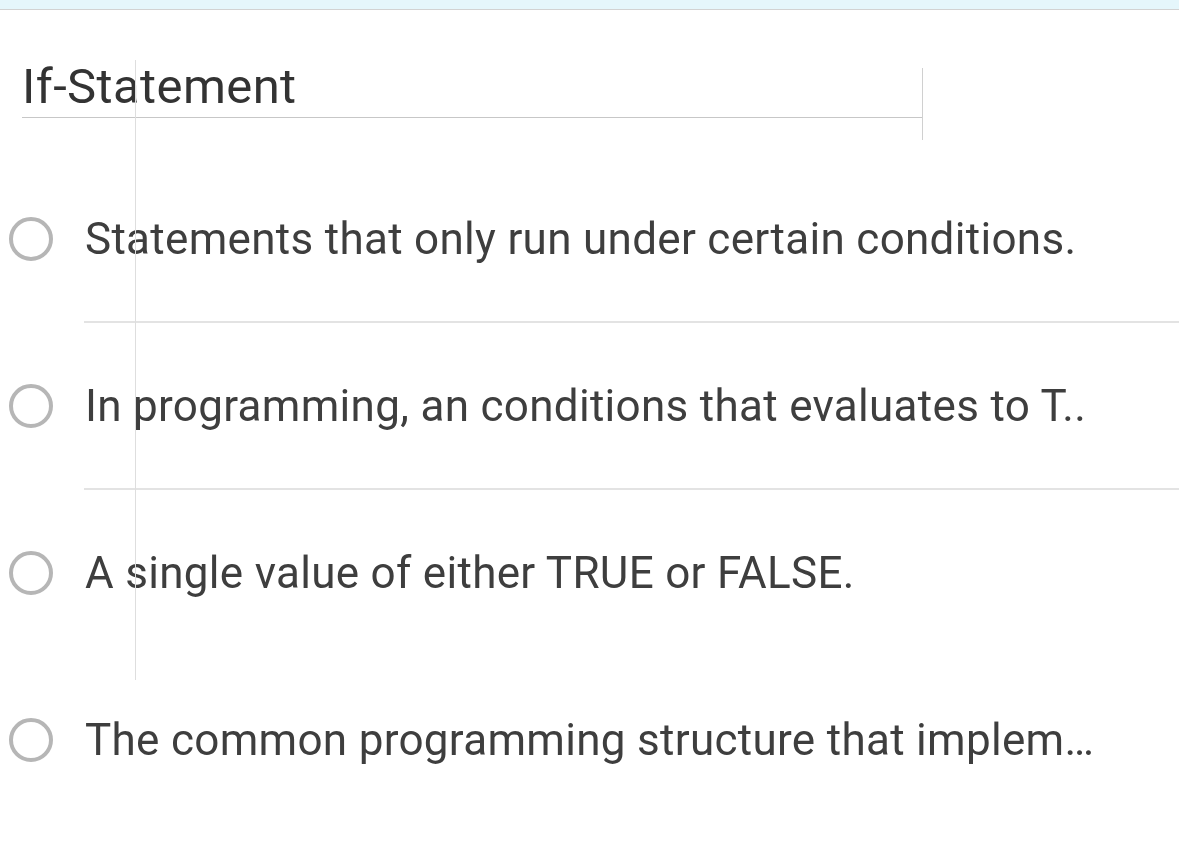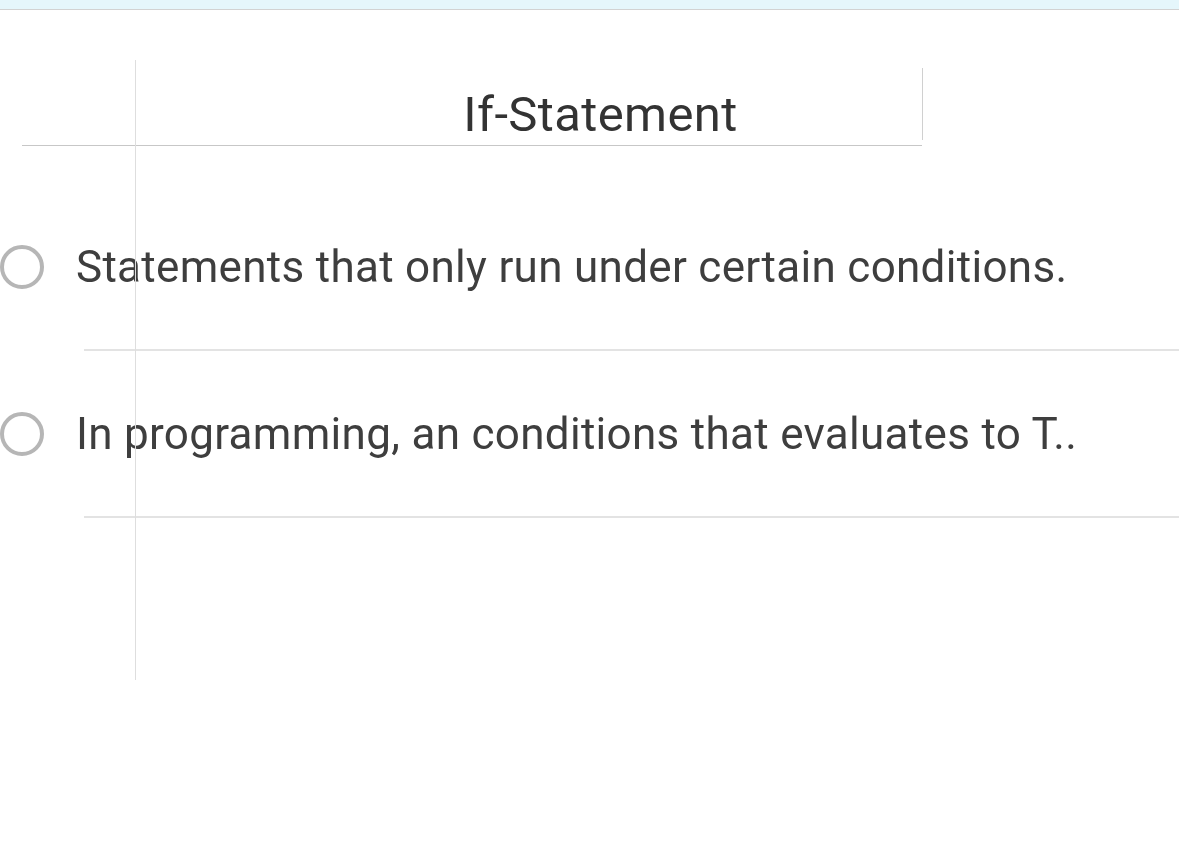--- a/index.html
+++ b/index.html
@@ -14,22 +14,21 @@
 
   .topbar {
     height: 10px;
     width: 100%;
     background: #e5f6fb;
     border-bottom: 1px solid #d2d2d2;
   }
 
   .title-wrap {
     position: relative;
-    padding: 76px 0 0 22px;
-    text-align: center;
+    padding: 48px 0 0 22px;
   }
   .title {
     font-size: 49px;
     font-weight: 400;
     color: #333;
     letter-spacing: 0.4px;
   }
   .title-underline {
     height: 1px;
     background: #c7c7c7;
@@ -57,20 +56,21 @@
   }
 
   .options {
     padding: 38px 0 0 0;
   }
 
   .option {
     display: flex;
     align-items: center;
     height: 165px;
+    padding-left: 9px;
     cursor: pointer;
   }
 
   .radio {
     flex: 0 0 44px;
     width: 44px;
     height: 44px;
     border: 4px solid #b6b6b6;
     border-radius: 50%;
     background: #fff;
@@ -110,16 +110,24 @@
     <div class="opt-text">Statements that only run under certain conditions.</div>
   </div>
   <div class="sep"></div>
 
   <div class="option">
     <div class="radio"></div>
     <div class="opt-text">In programming, an conditions that evaluates to T..</div>
   </div>
   <div class="sep"></div>
 
+  <div class="option">
+    <div class="radio"></div>
+    <div class="opt-text">A single value of either TRUE or FALSE.</div>
+  </div>
   <div class="sep" style="width:1px;background:transparent"></div>
 
+  <div class="option">
+    <div class="radio"></div>
+    <div class="opt-text">The common programming structure that implem…</div>
+  </div>
 
 </div>
 
 </body></html>

